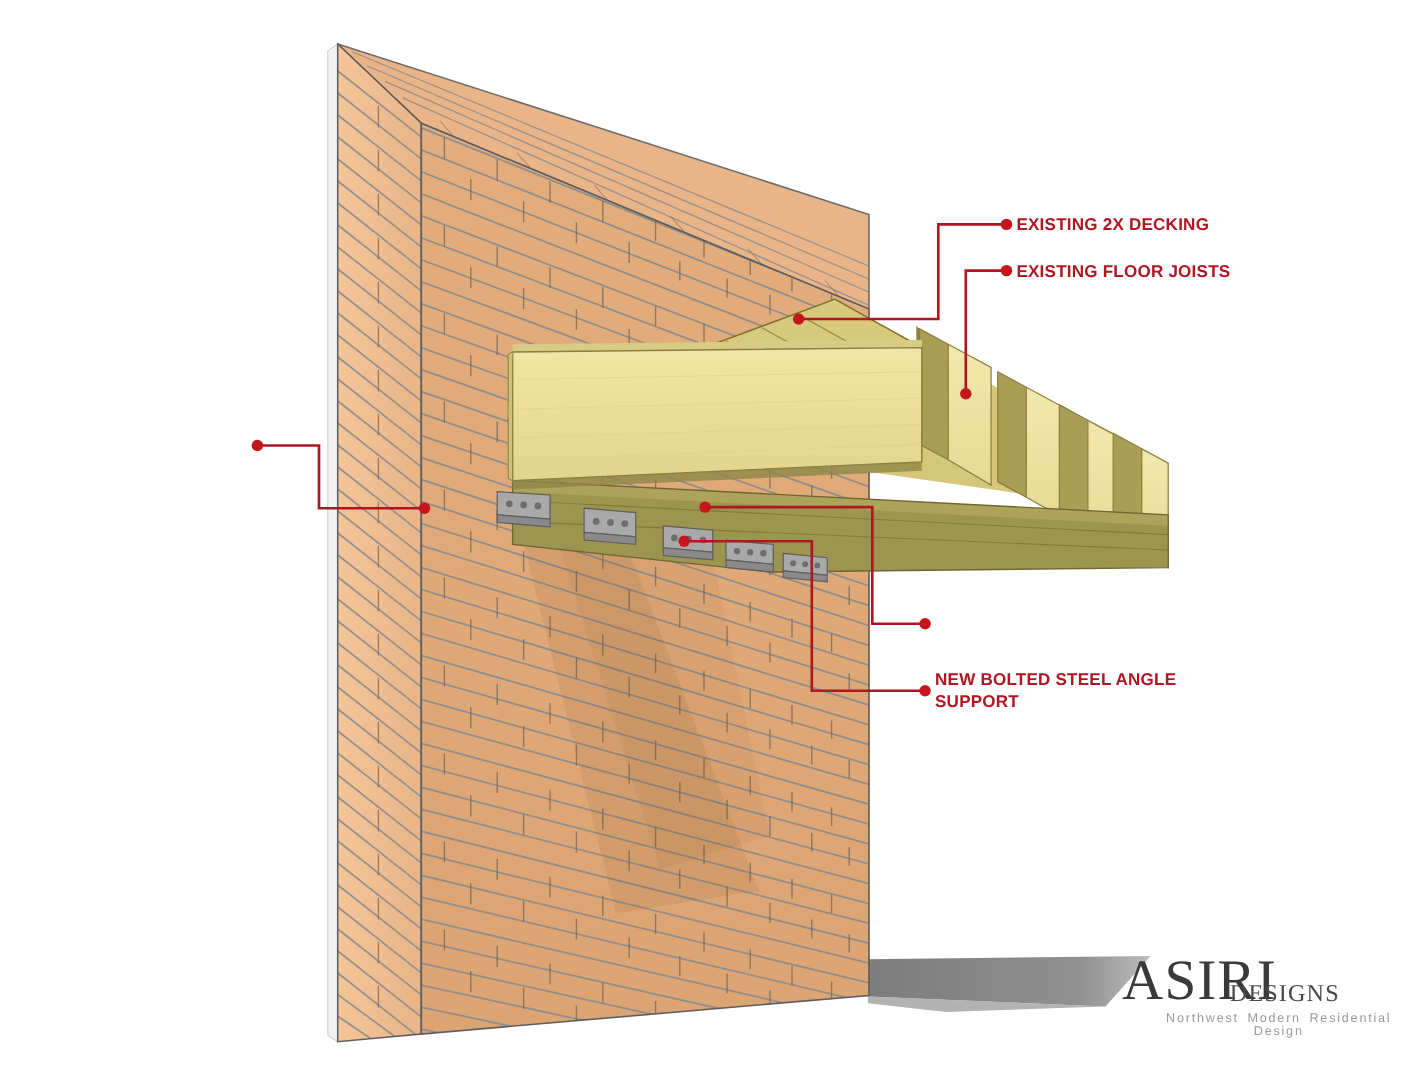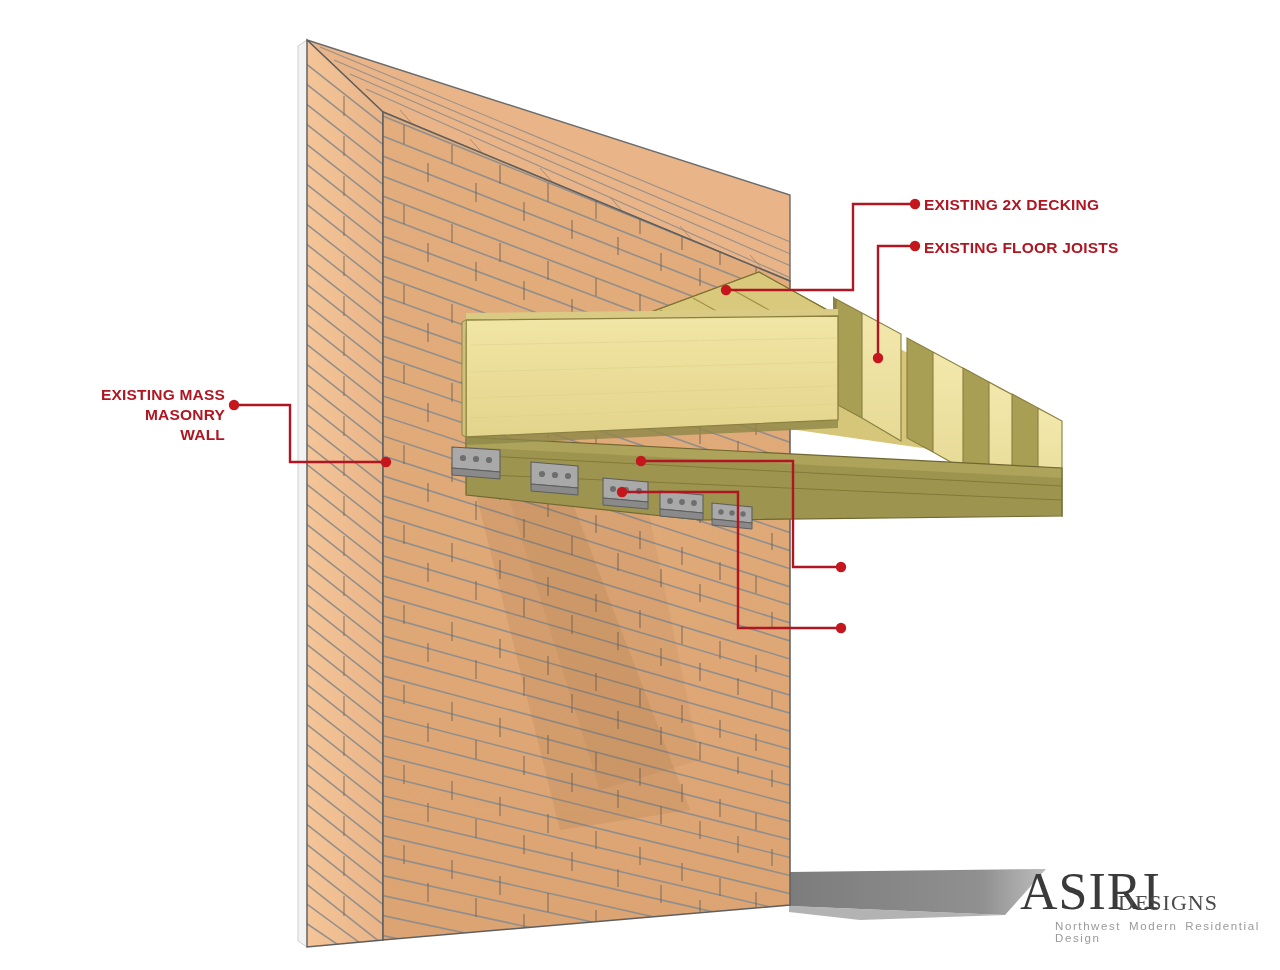--- a/index.html
+++ b/index.html
@@ -36,20 +36,21 @@
     position:absolute; left:108px; top:24px;
     font-family:"Liberation Serif",serif;
     font-size:22px; color:#4a4a4a; letter-spacing:1px;
     line-height:1;
   }
   .logo-tag{
     position:absolute; left:45px; top:52px;
     font-family:"Liberation Sans",sans-serif;
     font-size:11.5px; color:#9a9a9a; letter-spacing:1.6px;
     word-spacing:3px;
+    text-align:center;
   }
 </style>
 </head>
 <body>
 
 <div id="stage">
 
   <svg class="scene" viewBox="0 0 1280 970">
     <defs>
       <linearGradient id="gFace" x1="0" y1="0" x2="0" y2="1">
@@ -613,24 +614,24 @@
         <circle cx="641" cy="461" r="5.2"></circle>
         <circle cx="841" cy="628" r="5.2"></circle>
         <circle cx="622" cy="492" r="5.2"></circle>
       </g>
   </svg>
 
   <div class="anno-label" style="left:924px; top:195px;">EXISTING 2X DECKING</div>
 
   <div class="anno-label" style="left:924px; top:238px;text-align:center;">EXISTING FLOOR JOISTS</div>
 
-  <div class="anno-label anno-left" style="left:100px; top:385px; width:125px;">EXISTING MASS
-MASONRY WALL</div>
-
-
+
+
+  <div class="anno-label" style="left:850px; top:609px;">NEW BOLTED STEEL ANGLE
+SUPPORT</div>
 
   <div id="logo">
     <div class="logo-main">ASIRI</div>
     <div class="logo-sub">DESIGNS</div>
     <div class="logo-tag">Northwest Modern Residential Design</div>
   </div>
 
 </div>
 
 </body></html>

